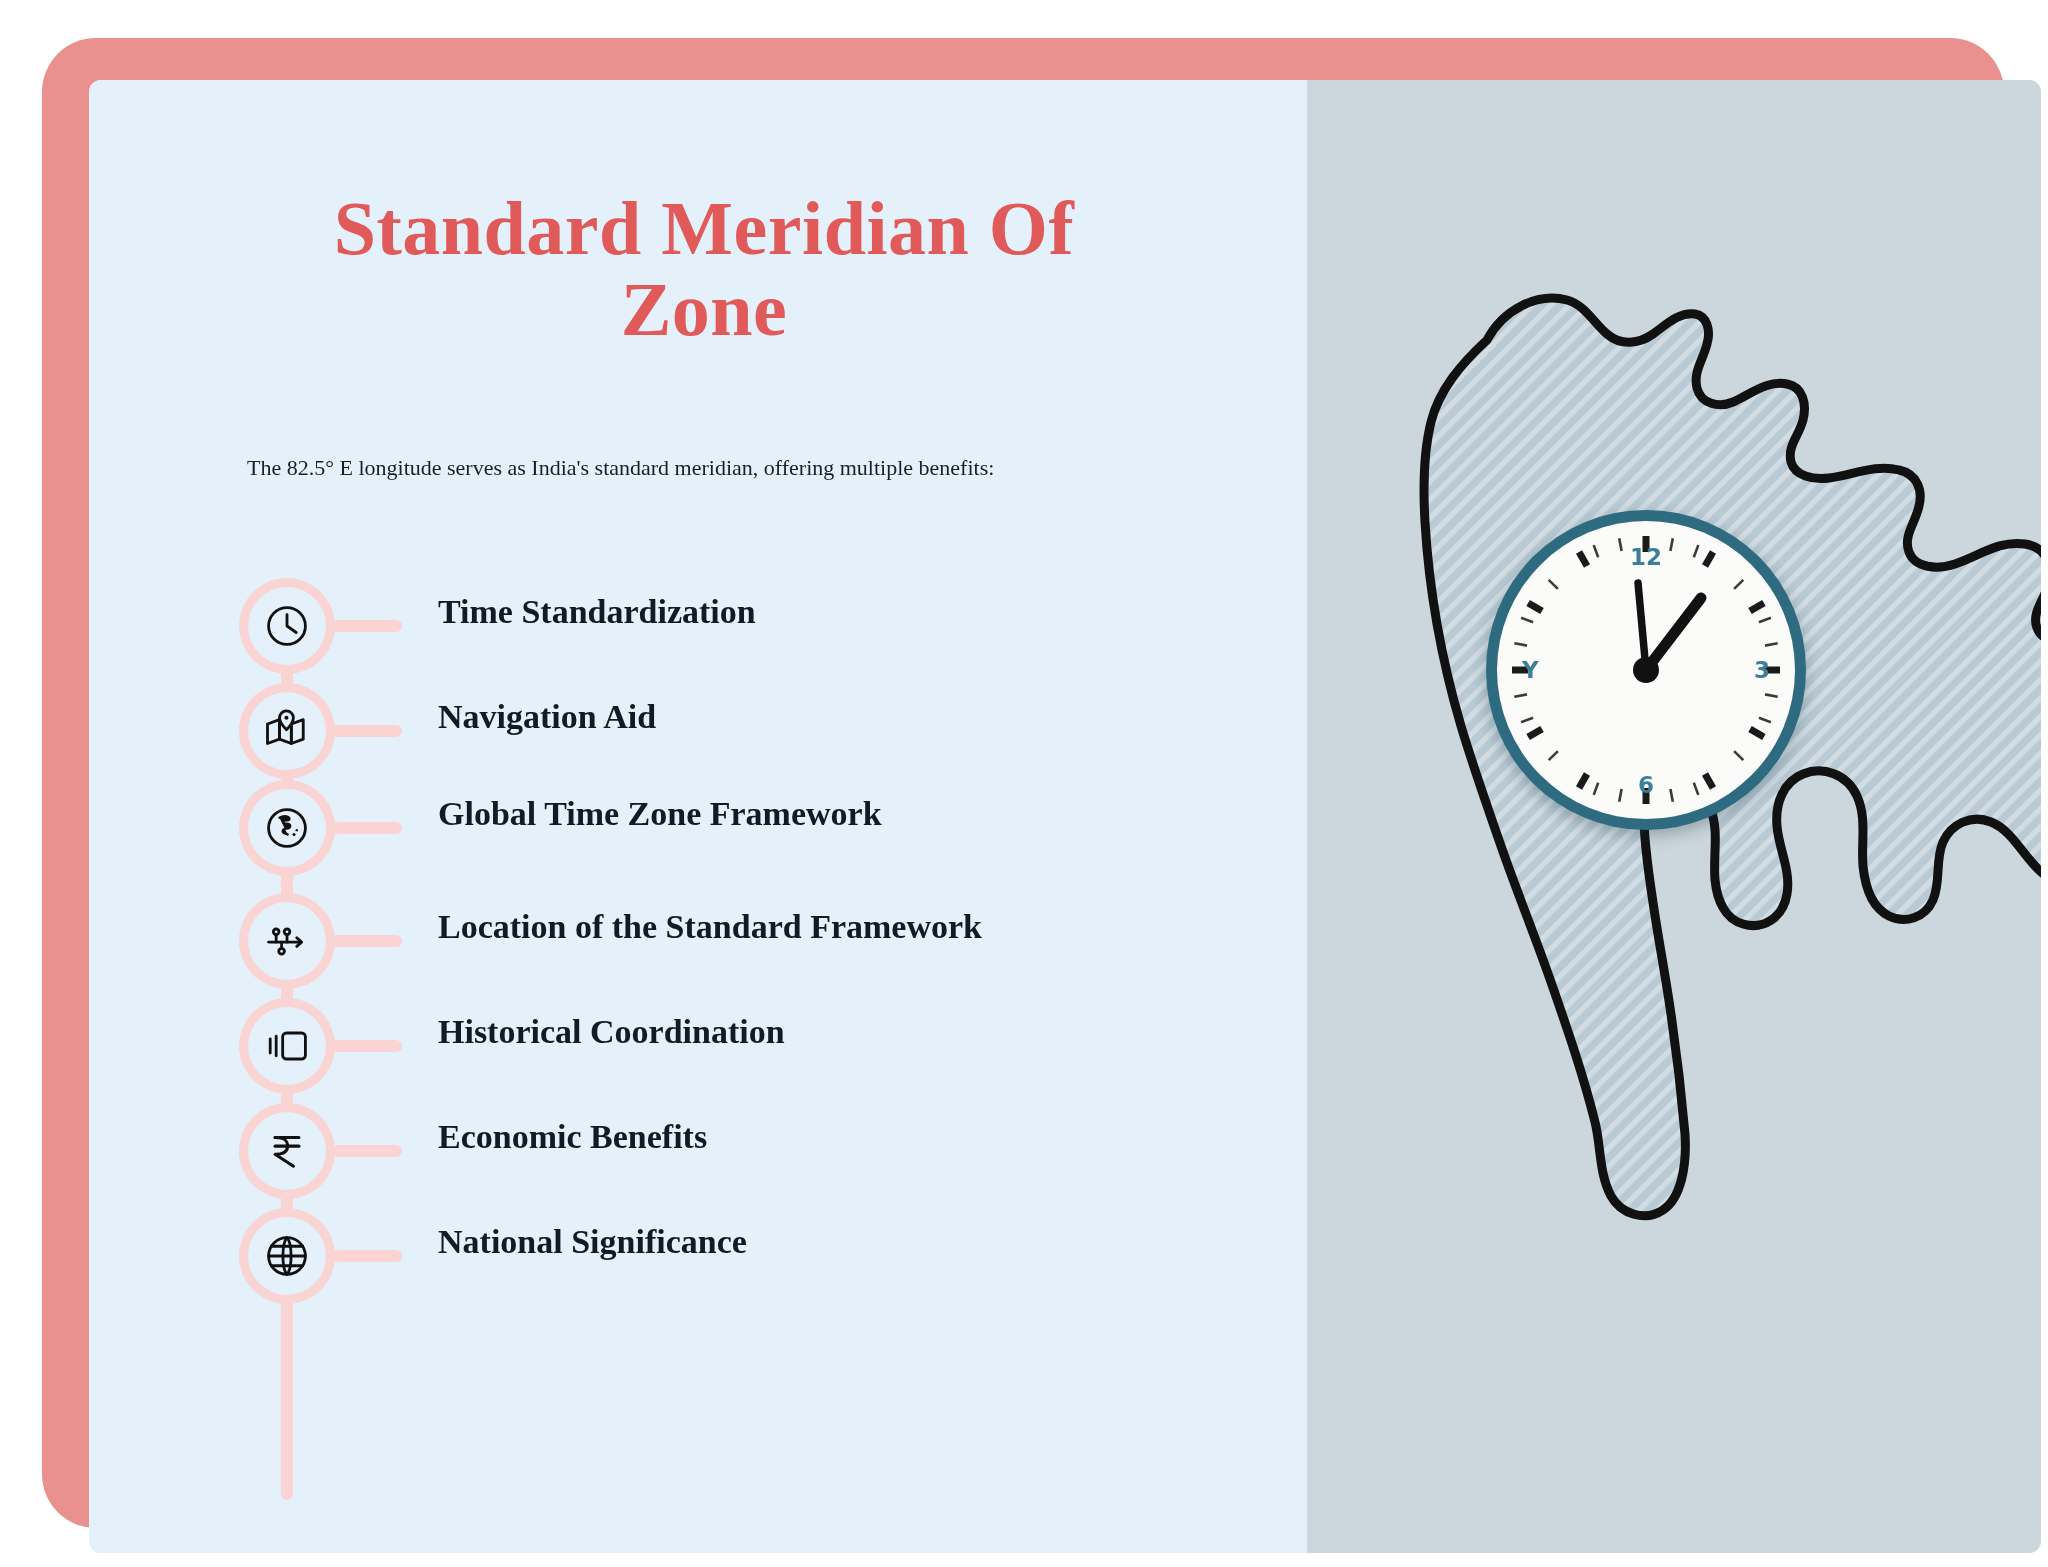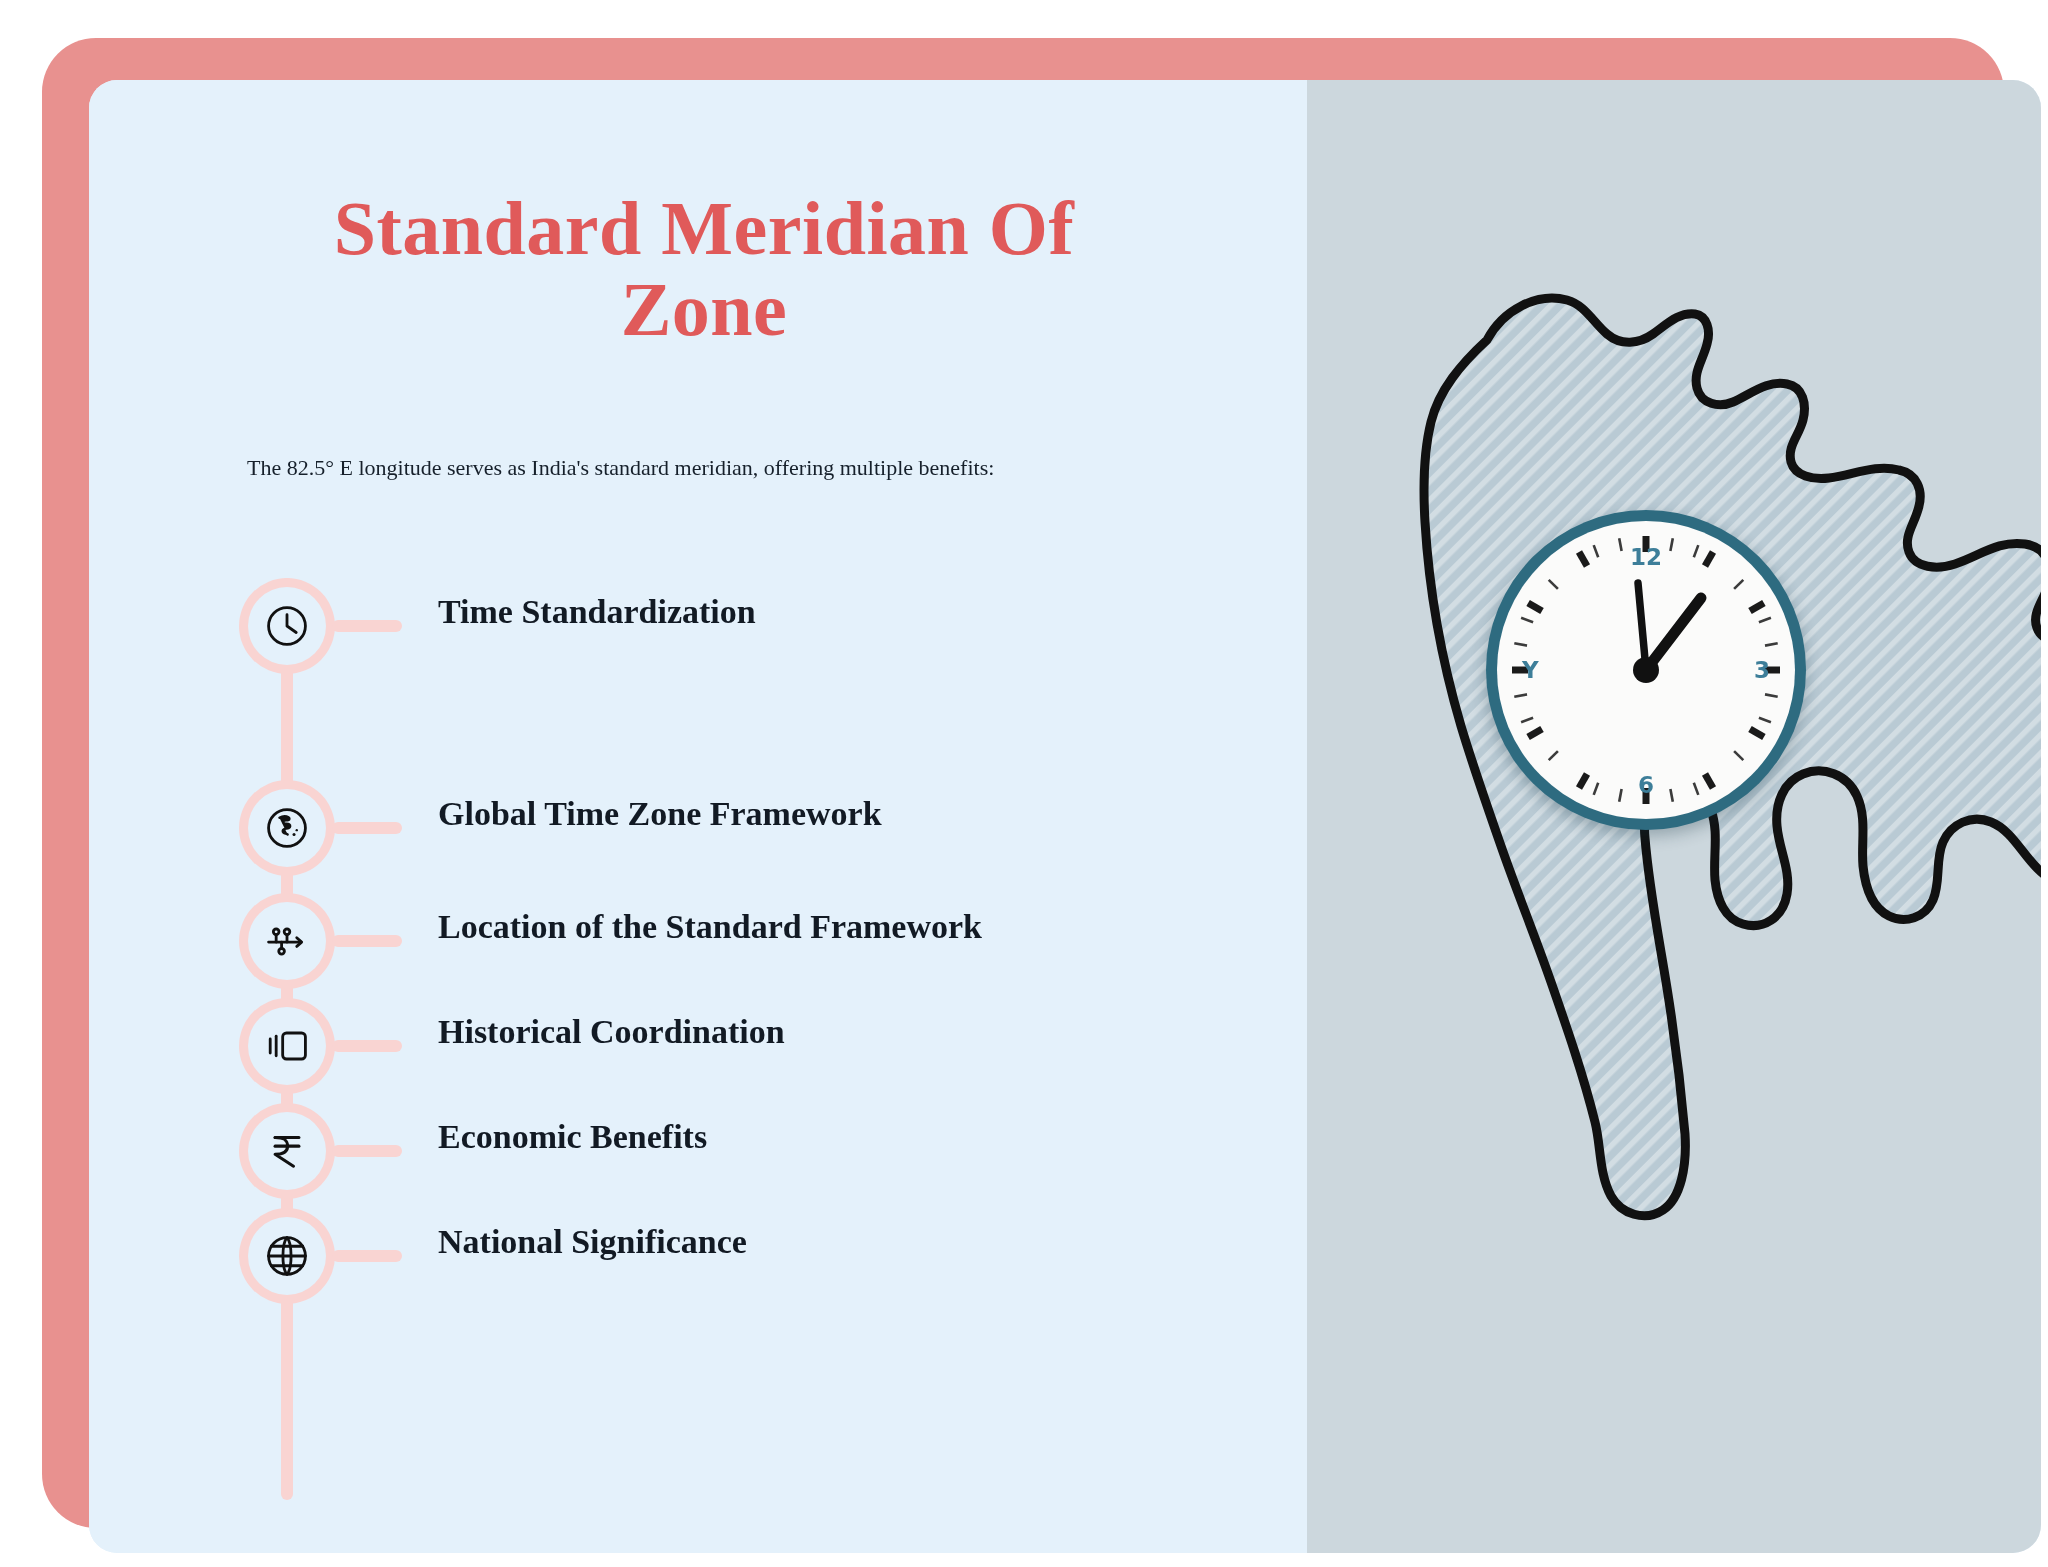--- a/index.html
+++ b/index.html
@@ -31,21 +31,21 @@
     border-radius: 54px;
     background: #e8918f;
     box-sizing: border-box;
   }
   .card-inner {
     position: absolute;
     left: 47px;
     top: 42px;
     width: 1952px;
     height: 1473px;
-    border-radius: 28px;
+    border-radius: 12px;
     overflow: hidden;
     background: #e4f1fb;
     box-sizing: border-box;
   }
 
   
   .pane-left {
     position: absolute;
     left: 0;
     top: 0;
@@ -236,20 +236,33 @@
             <div class="node">
               <svg viewBox="0 0 48 48" fill="none" stroke="#111" stroke-width="2.6" stroke-linecap="round" stroke-linejoin="round">
                 <circle cx="24" cy="24" r="17"></circle>
                 <path d="M24 13.5V24l8.5 6"></path>
               </svg>
             </div>
             <div class="connector"></div>
             <div class="t-label">Time Standardization</div>
           </div>
 
+          <div class="t-row" style="top:603px">
+            <div class="node">
+              <svg viewBox="0 0 48 48" fill="none" stroke="#111" stroke-width="2.6" stroke-linecap="round" stroke-linejoin="round">
+                <path d="M6 17.5l11-4v18l-11 4z"></path>
+                <path d="M17 13.5l11 4v18l-11-4z"></path>
+                <path d="M28 17.5l11-4v18l-11 4z"></path>
+                <path d="M23.5 5.5c-3.6 0-6.4 2.8-6.4 6.3 0 4.6 6.4 11 6.4 11s6.4-6.4 6.4-11c0-3.5-2.8-6.3-6.4-6.3z" fill="#e4f1fb"></path>
+                <circle cx="23.5" cy="11.8" r="1.9" fill="#111" stroke="none"></circle>
+              </svg>
+            </div>
+            <div class="connector"></div>
+            <div class="t-label">Navigation Aid</div>
+          </div>
 
           <div class="t-row" style="top:700px">
             <div class="node">
               <svg viewBox="0 0 48 48" fill="none" stroke="#111" stroke-width="2.6" stroke-linecap="round" stroke-linejoin="round">
                 <circle cx="24" cy="24" r="17"></circle>
                 <path d="M17 14.5c2.6-1.5 6-1.8 8.4-.4 1.3.8 1.1 2.2-.2 2.6-1.6.5-2.6-.1-3.8.6-1.2.7-1 2 .2 2.4 1.4.5 3.3.1 4.6 1 1.2.9.9 2.6-.4 3.3-1.5.8-3.3.4-4.7 1.1-1.3.7-1.4 2.3-.4 3.2 1.1 1 2.8.8 3.9 1.7" fill="#111" stroke="#111" stroke-width="2.2"></path>
                 <circle cx="30.5" cy="30" r="1.4" fill="#111" stroke="none"></circle>
                 <circle cx="33" cy="26" r="1.1" fill="#111" stroke="none"></circle>
               </svg>
             </div>

